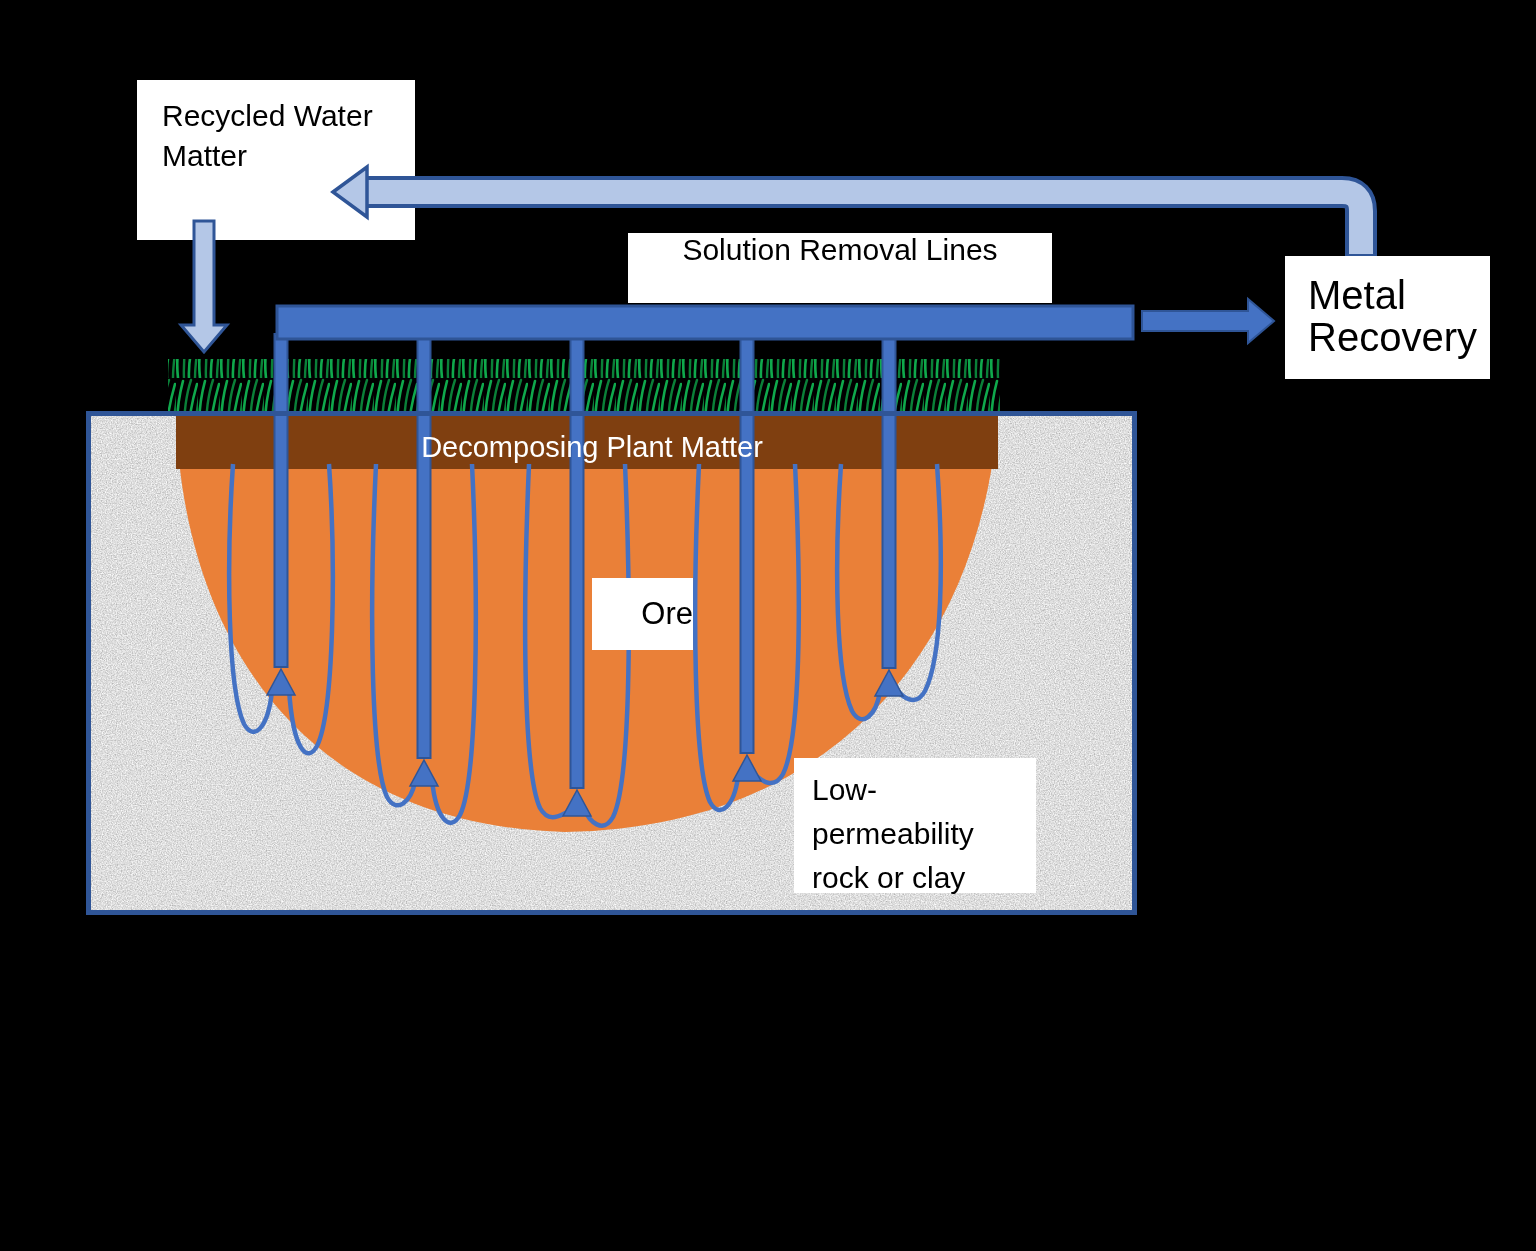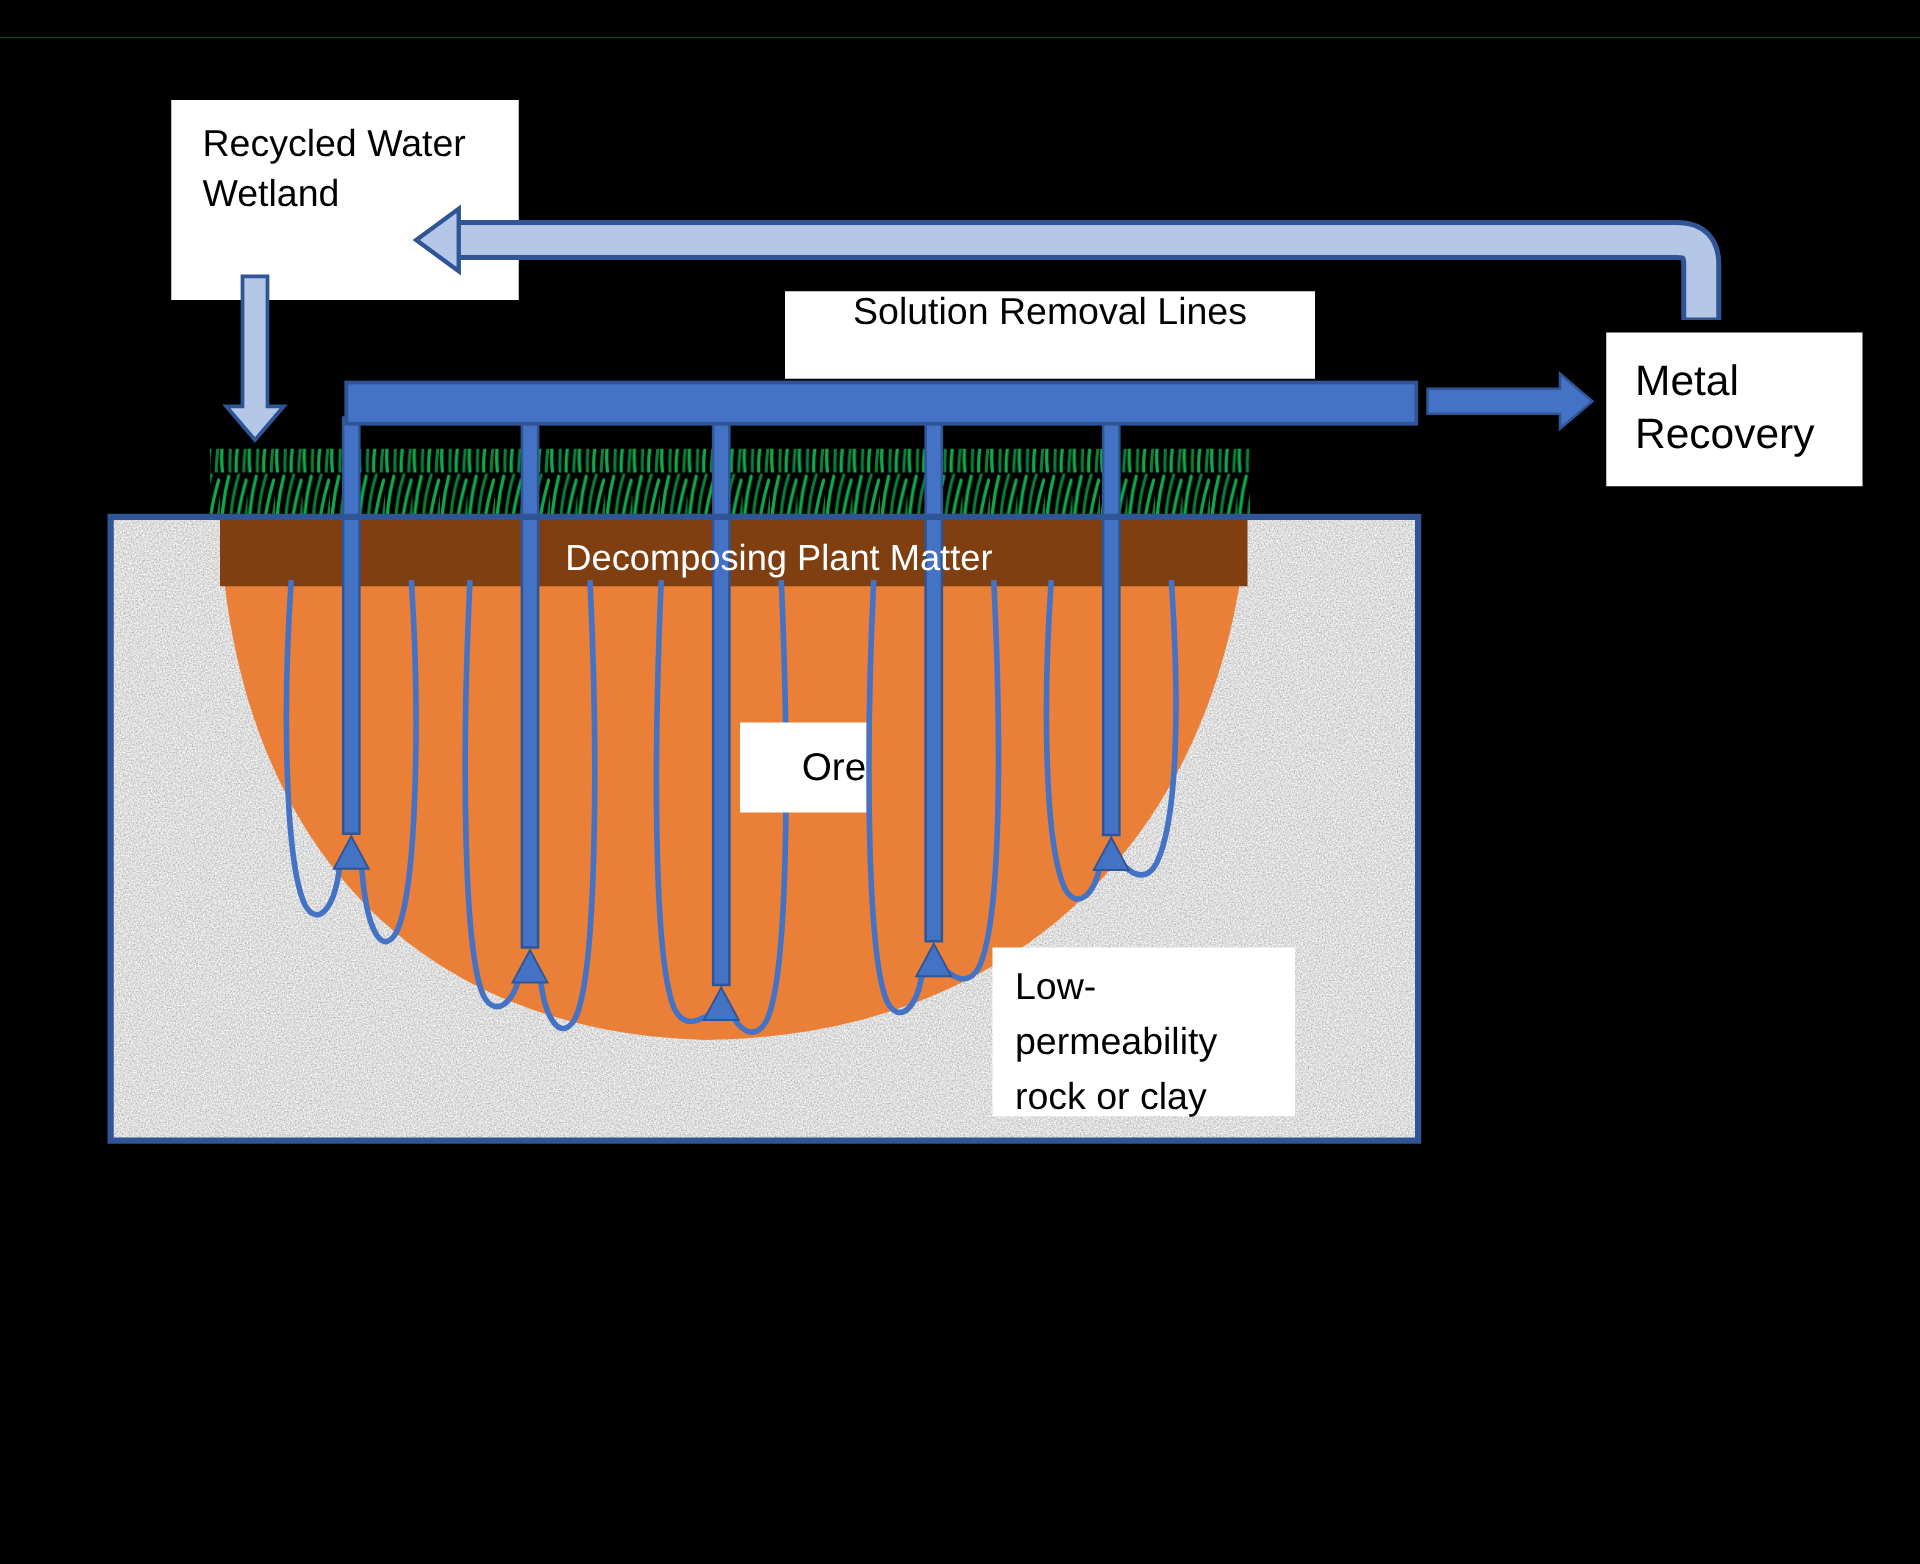--- a/index.html
+++ b/index.html
@@ -13,27 +13,27 @@
   .fill-light{fill:var(--pipeLight);stroke:var(--pipeDark);}
   .pipe-outer{fill:none;stroke:var(--pipeDark);stroke-width:32;}
   .pipe-inner{fill:none;stroke:var(--pipeLight);stroke-width:24;}
   .thin-curve{fill:none;stroke:var(--pipe);stroke-width:4.5;}
   .g1{fill:none;stroke:var(--grassA);stroke-width:2.6;stroke-linecap:round;}
   .g2{fill:none;stroke:var(--grassB);stroke-width:2.4;stroke-linecap:round;}
   #recycled-box{left:137px;top:50px;width:278px;height:160px;padding:16px 0 0 25px;
                 font-size:30px;line-height:40px;}
   #solution-box{left:628px;top:203px;width:424px;height:70px;display:flex;
                 align-items:flex-start;justify-content:center;font-size:30px;}
-  #metal-box{left:1285px;top:236px;width:205px;height:123px;padding:18px 0 0 23px;
-             font-size:34px;line-height:42px;}
+  #metal-box{left:1285px;top:226px;width:205px;height:123px;padding:18px 0 0 23px;
+             font-size:40px;line-height:42px;}
   #ore-box{left:592px;top:548px;width:101px;height:72px;display:flex;
            align-items:center;justify-content:flex-end;font-size:31px;}
   #lowperm-box{left:794px;top:728px;width:242px;height:135px;padding:10px 0 0 18px;
                font-size:30px;line-height:44px;}
-  #decomposing-label{position:absolute;left:390px;top:401px;width:404px;text-align:right;
+  #decomposing-label{position:absolute;left:390px;top:401px;width:404px;text-align:center;
                      color:#fff;font-size:29px;}
 </style>
 </head>
 <body>
 
 <div class="stage">
 
   <svg width="1536" height="1251" viewBox="0 0 1536 1251">
     <defs>
       <filter id="rockNoise" x="0" y="0" width="100%" height="100%">
@@ -82,21 +82,21 @@
       </g>
 
     <rect x="277" y="276" width="856" height="33" class="fill-pipe-stroked" stroke-width="3"></rect>
 
     <rect x="88.5" y="383.5" width="1046" height="499" fill="none" stroke="var(--rockBorder)" stroke-width="5"></rect>
   </svg>
 
   <div class="labels">
     <div class="whitebox" id="recycled-box">
       <div class="line">Recycled Water</div>
-      <div class="line">Wetland</div>
+      <div class="line">Matter</div>
     </div>
     <div class="whitebox" id="solution-box">
       <span>Solution Removal Lines</span>
     </div>
     <div class="whitebox" id="metal-box">
       <div class="line">Metal</div>
       <div class="line">Recovery</div>
     </div>
     <div id="decomposing-label">Decomposing Plant Matter</div>
     <div class="whitebox" id="ore-box">

